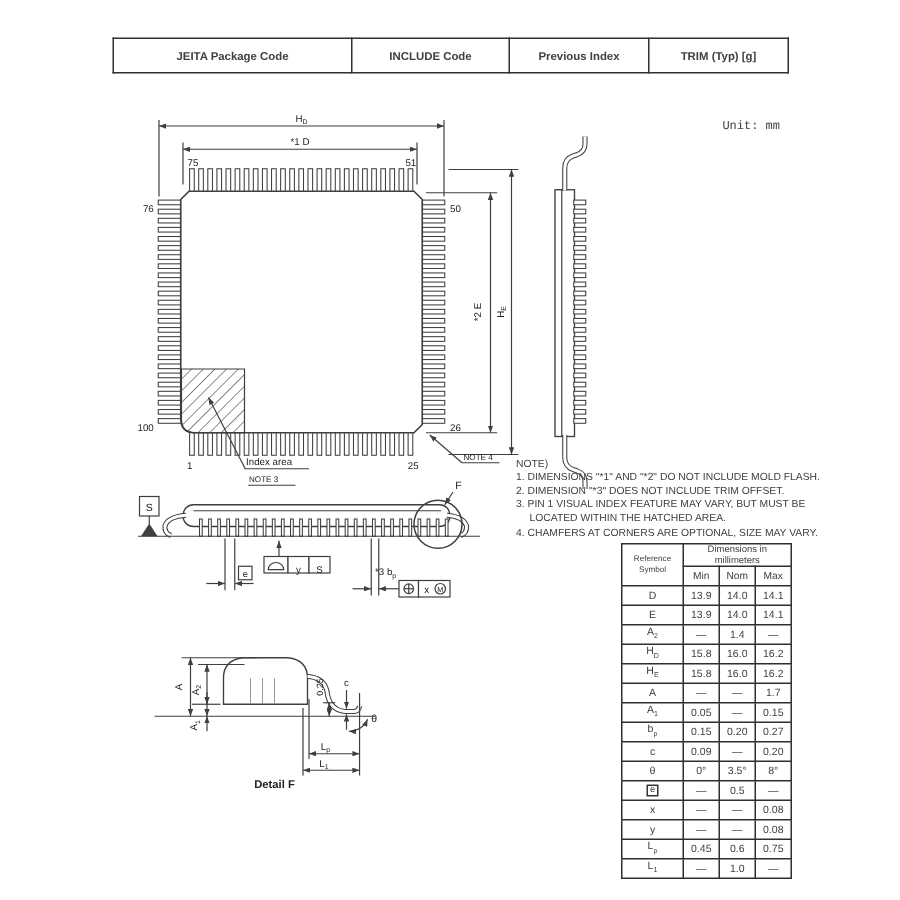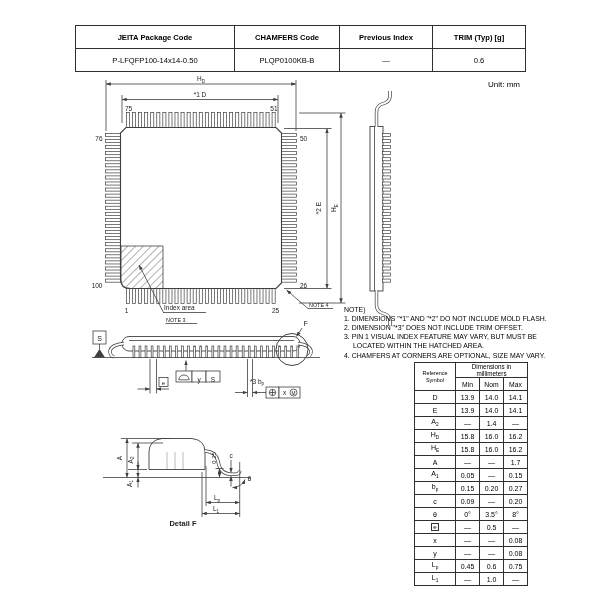--- a/index.html
+++ b/index.html
@@ -1,25 +1,25 @@
 <!DOCTYPE html>
 <html><head>
 <meta charset="utf-8">
 <style>
   html,body{margin:0;padding:0;background:#fff;}
   #page{position:relative;width:600px;height:600px;background:#fff;overflow:hidden;
-        font-family:"Liberation Sans",sans-serif;color:#000000;}
+        font-family:"Liberation Sans",sans-serif;color:#404040;}
   table{border-collapse:collapse;}
   
   #header-table{position:absolute;left:75px;top:25px;width:450px;table-layout:fixed;}
   #header-table th,#header-table td{border:1px solid #2f2f2f;text-align:center;vertical-align:middle;
         font-size:7.6px;height:22px;padding:0;}
   #header-table th{font-weight:bold;}
   
-  #unit{position:absolute;left:420px;top:80px;width:100px;text-align:right;font-size:8px;}
+  #unit{position:absolute;left:420px;top:80px;width:100px;text-align:right;font-size:8px;font-family:Liberation Mono, monospace;}
   
   #notes{position:absolute;left:344px;top:305px;width:210px;font-size:6.9px;line-height:1.32;}
   .note-item{padding-left:9px;text-indent:-9px;}
   
   #dim-table{position:absolute;left:414px;top:362px;width:113px;table-layout:fixed;}
   #dim-table th,#dim-table td{border:1px solid #2f2f2f;text-align:center;vertical-align:middle;
         padding:0;font-size:7px;height:12px;font-weight:normal;}
   #dim-table th.ref{font-size:5.4px;line-height:1.15;}
   #dim-table th.span-h{font-size:6.3px;}
   #dim-table th.mnm{font-size:6.8px;}
@@ -50,29 +50,23 @@
   <table id="header-table">
     <colgroup>
         <col style="width:159px">
         <col style="width:105px">
         <col style="width:93px">
         <col style="width:93px">
       </colgroup>
     <tbody>
         <tr>
       <th>JEITA Package Code</th>
-      <th>CHAMFERS Code</th>
+      <th>INCLUDE Code</th>
       <th>Previous Index</th>
       <th>TRIM (Typ) [g]</th>
-    </tr>
-    <tr>
-      <td>P-LFQFP100-14x14-0.50</td>
-      <td>PLQP0100KB-B</td>
-      <td>—</td>
-      <td>0.6</td>
     </tr>
   </tbody>
     </table>
 
   <div id="unit">Unit: mm</div>
 
   <svg id="drawing" width="600" height="600" viewBox="0 0 600 600">
     <defs>
       <marker id="ar" viewBox="0 0 8 6" refX="8" refY="3" markerWidth="6" markerHeight="4.5" orient="auto-start-reverse">
         <path d="M0,0 L8,3 L0,6 Z" fill="#3f3f3f"></path>

